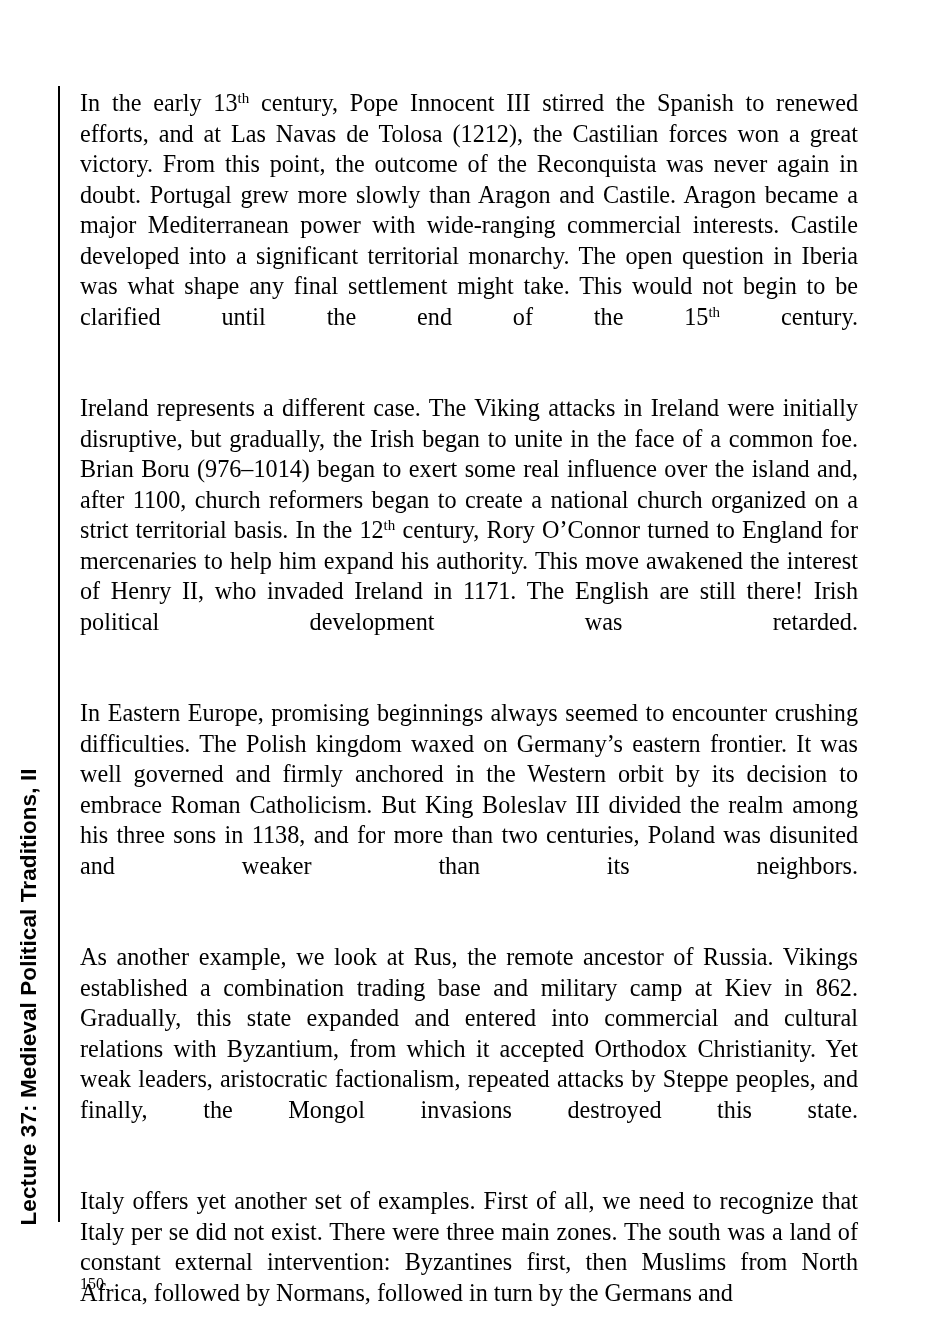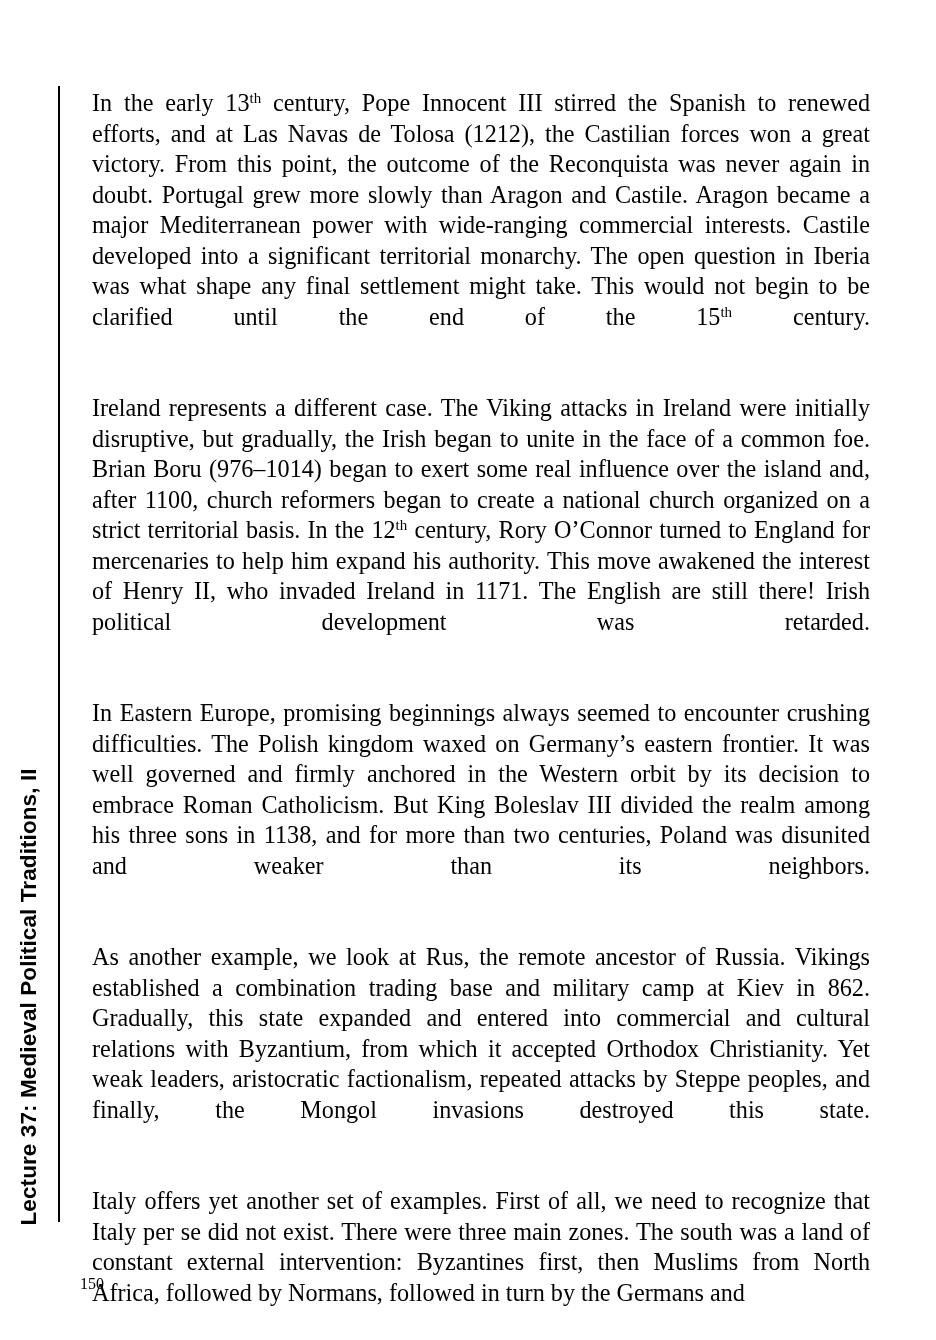--- a/index.html
+++ b/index.html
@@ -52,21 +52,21 @@
     left: 58px;
     top: 86px;
     width: 2.4px;
     height: 1136px;
     background: #000000;
   }
 
   
   .body-col {
     position: absolute;
-    left: 92px;
+    left: 80px;
     top: 88px;
     width: 778px;
   }
   .para {
     text-align: justify;
     text-justify: inter-word;
     font-size: 24.2px;
     line-height: 30.5px;
     margin: 0 0 30.5px 0;
     hyphens: none;

